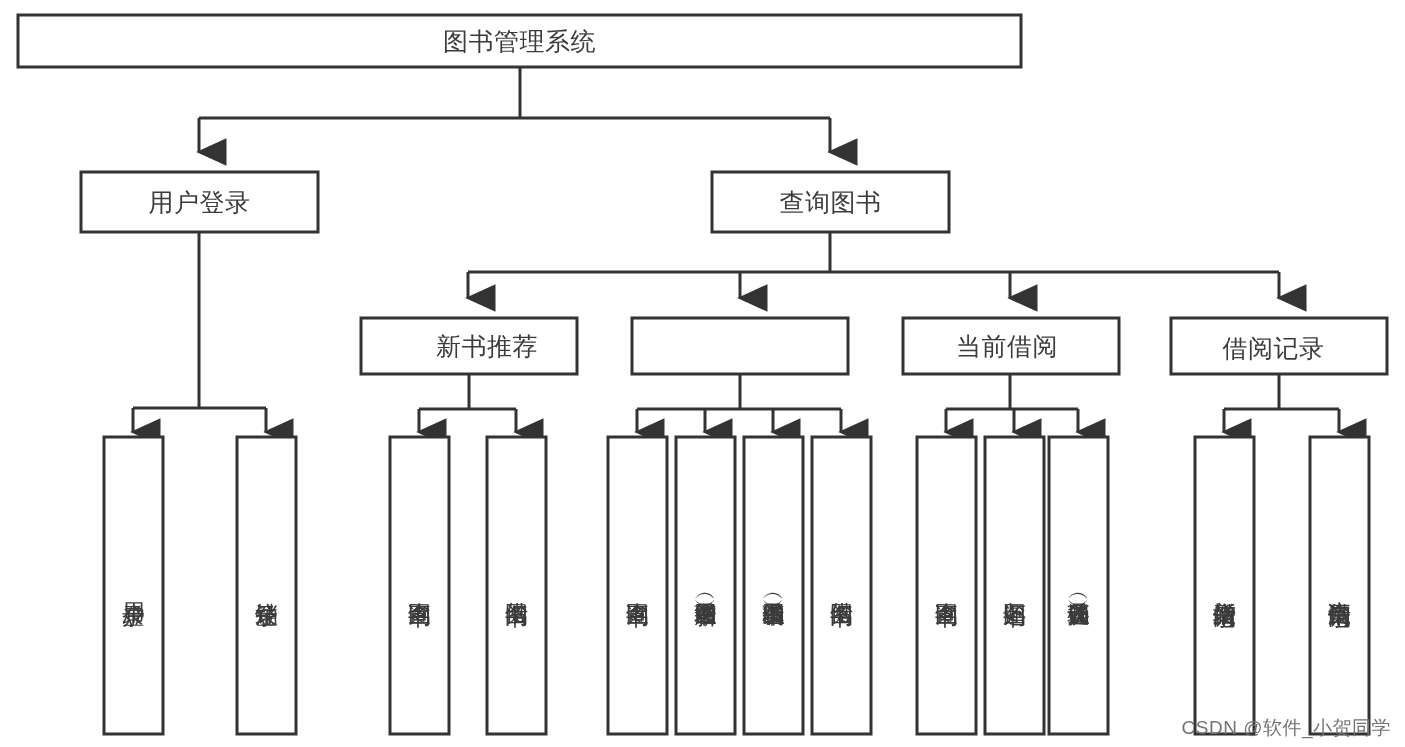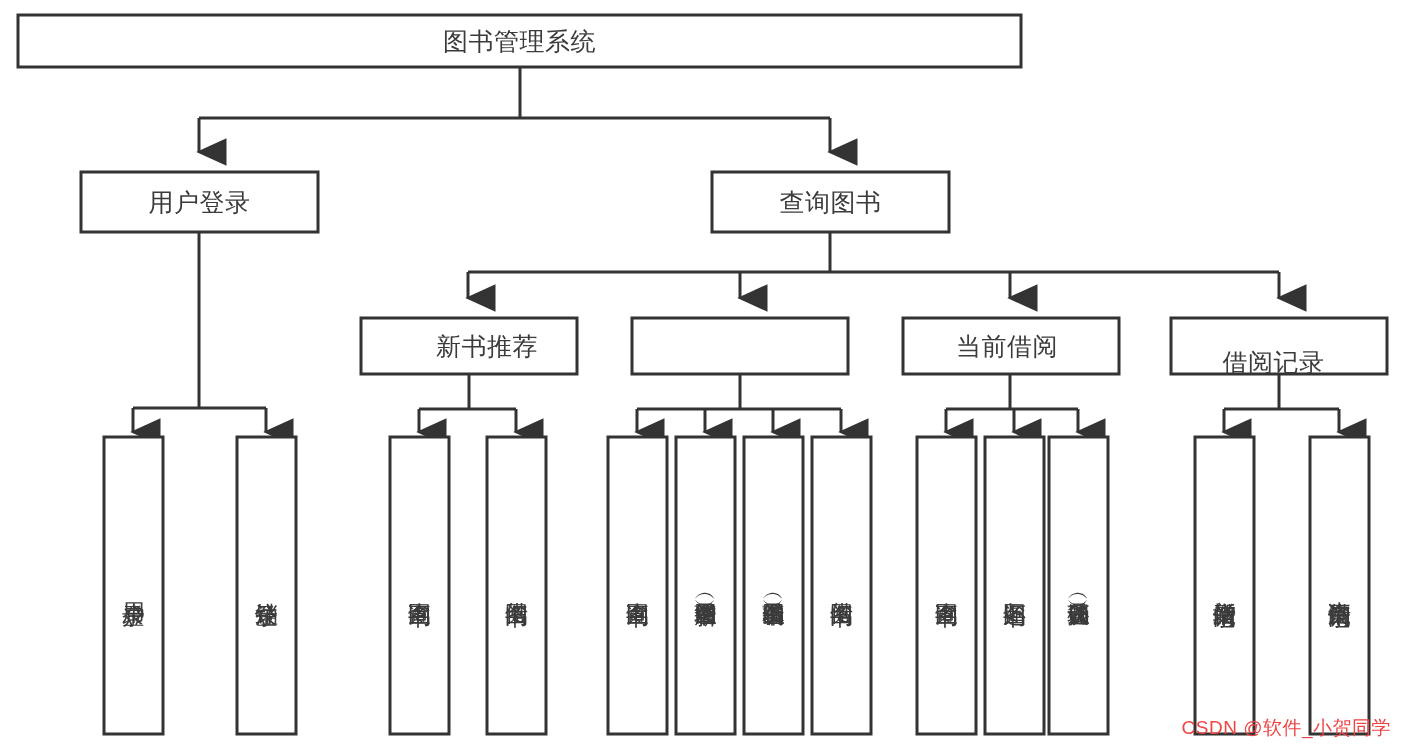--- a/index.html
+++ b/index.html
@@ -63,21 +63,21 @@
   }
   .node-label.vertical.tight {
     font-size: 22px;
     letter-spacing: 0px;
   }
   .watermark {
     position: absolute;
     right: 14px;
     bottom: 6px;
     font-size: 19px;
-    color: #ef4444;
+    color: #737373;
     font-family: "Liberation Sans", "DejaVu Sans", sans-serif;
     letter-spacing: 0.5px;
     white-space: nowrap;
     pointer-events: none;
   }
 </style>
 </head>
 <body>
 
 <div id="diagram-root">
@@ -163,21 +163,21 @@
 
   <div class="node-label horizontal" style="left:81px; top:172px; width:237px; height:60px;">用户登录</div>
 
   <div class="node-label horizontal" style="left:712px; top:172px; width:237px; height:60px;">查询图书</div>
 
   <div class="node-label horizontal" style="left:361px; top:318px; width:216px; height:56px;padding-left:36px;">新书推荐</div>
 
 
   <div class="node-label horizontal" style="left:903px; top:318px; width:208px; height:56px;">当前借阅</div>
 
-  <div class="node-label horizontal" style="left:1171px; top:334px; width:173px; height:56px;padding-left:32px;">借阅记录</div>
+  <div class="node-label horizontal" style="left:1171px; top:320px; width:173px; height:56px;padding-left:32px;">借阅记录</div>
 
   <div class="node-label vertical" style="left:104px; top:437px; width:59px; height:297px;">用户登录</div>
   <div class="node-label vertical" style="left:237px; top:437px; width:59px; height:297px;">注销登录</div>
 
   <div class="node-label vertical" style="left:390px; top:437px; width:59px; height:297px;">查询图书</div>
   <div class="node-label vertical" style="left:487px; top:437px; width:59px; height:297px;">借阅图书</div>
 
   <div class="node-label vertical" style="left:608px; top:437px; width:59px; height:297px;">查询图书</div>
   <div class="node-label vertical tight" style="left:676px; top:437px; width:59px; height:297px;">新增图书（管理员）</div>
   <div class="node-label vertical tight" style="left:744px; top:437px; width:59px; height:297px;">编辑图书（管理员）</div>

